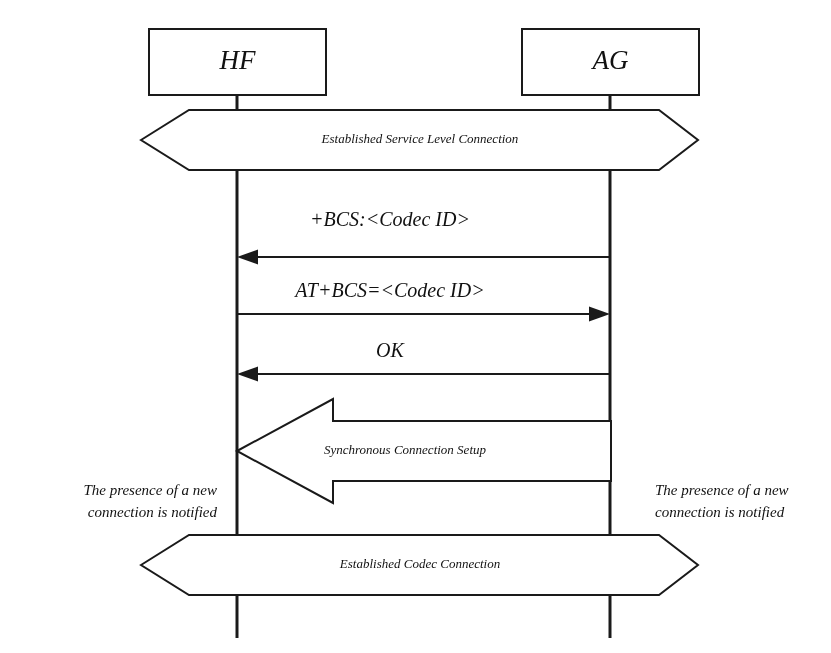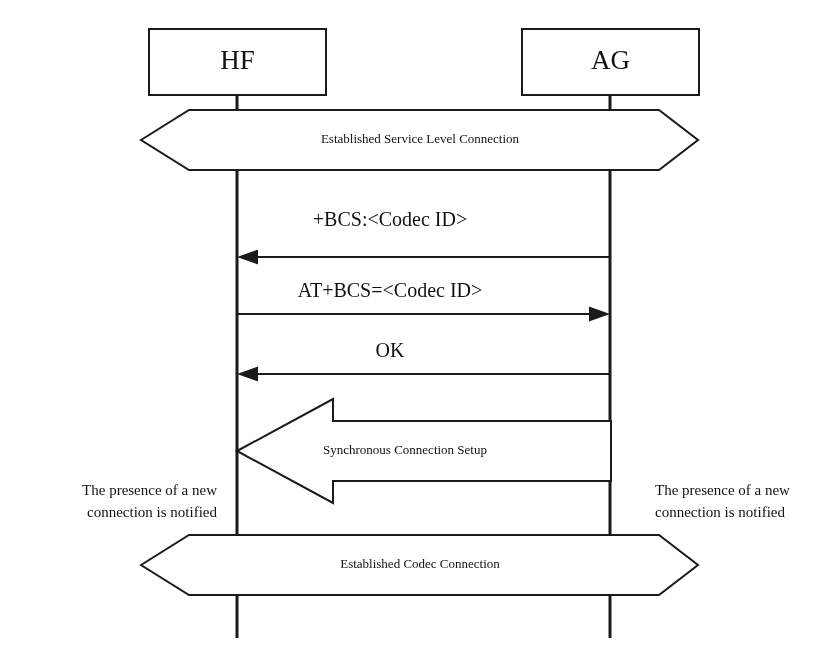--- a/index.html
+++ b/index.html
@@ -11,20 +11,21 @@
     width: 831px;
     height: 653px;
     font-family: "Liberation Serif", "DejaVu Serif", serif;
     color: #000000;
     overflow: hidden;
   }
   #diagram-root {
     position: relative;
     width: 831px;
     height: 653px;
+    font-style: italic;
   }
   svg#seq-svg {
     display: block;
     width: 831px;
     height: 653px;
   }
   .stroke-shape {
     fill: #ffffff;
     stroke: #1a1a1a;
     stroke-width: 2;

